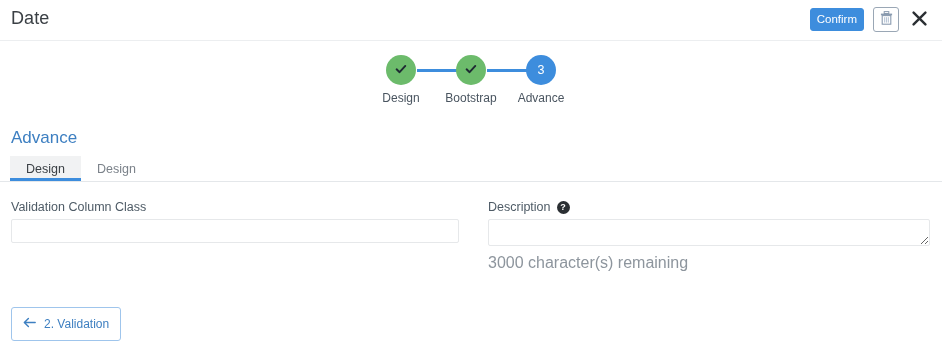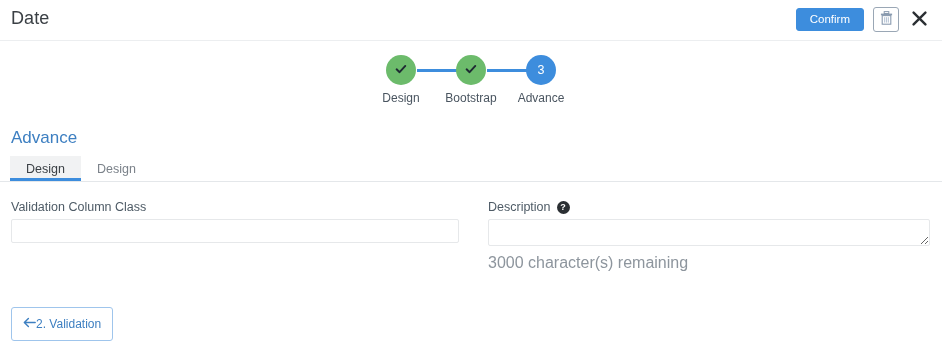--- a/index.html
+++ b/index.html
@@ -34,21 +34,21 @@
   }
   .header-actions {
     position: absolute;
     right: 12px; top: 7px;
     display: flex;
     align-items: center;
     gap: 9px;
   }
   .btn-confirm {
     height: 23px;
-    padding: 0 13px;
+    padding: 0 6px;
     background: #3d8ddd;
     border: 1px solid #3d8ddd;
     border-radius: 3px;
     color: #ffffff;
     font-size: 11.5px;
     font-family: "Liberation Sans", sans-serif;
     line-height: 21px;
     cursor: pointer;
     white-space: nowrap;
   }
@@ -228,21 +228,21 @@
     height: 26px;
     padding: 16px 11px;
     background: #ffffff;
     border: 1px solid #9fc5ec;
     border-radius: 3px;
     color: #3d7fc1;
     font-size: 12px;
     font-family: "Liberation Sans", sans-serif;
     display: flex;
     align-items: center;
-    gap: 0;
+    gap: 8px;
     cursor: pointer;
     white-space: nowrap;
   }
 </style>
 </head>
 <body>
 
 <div class="header">
   <div class="header-title">Date</div>
 

